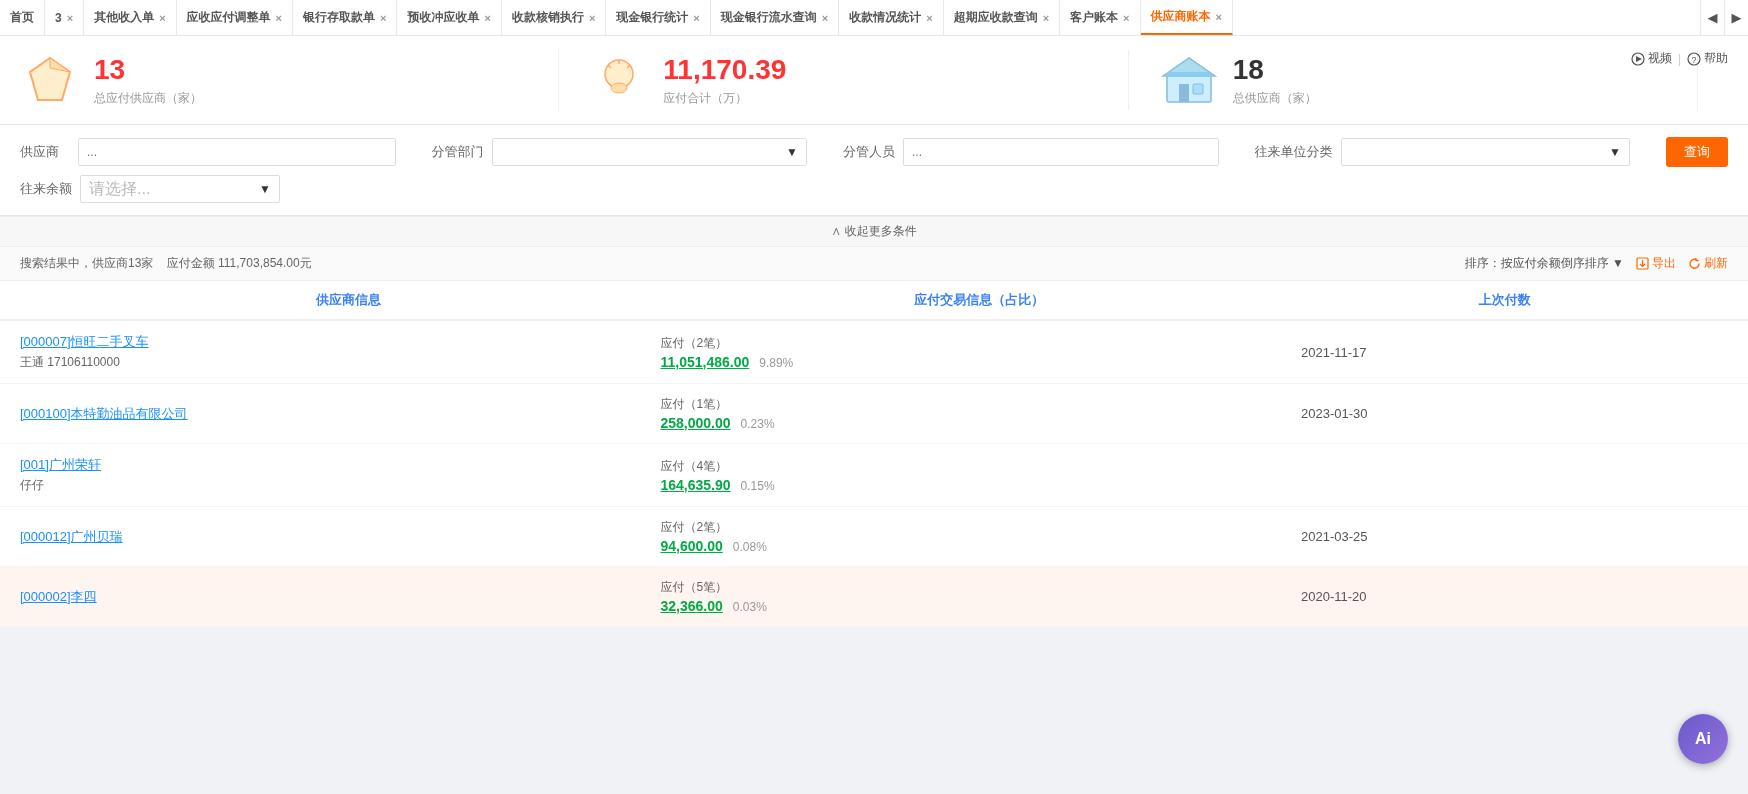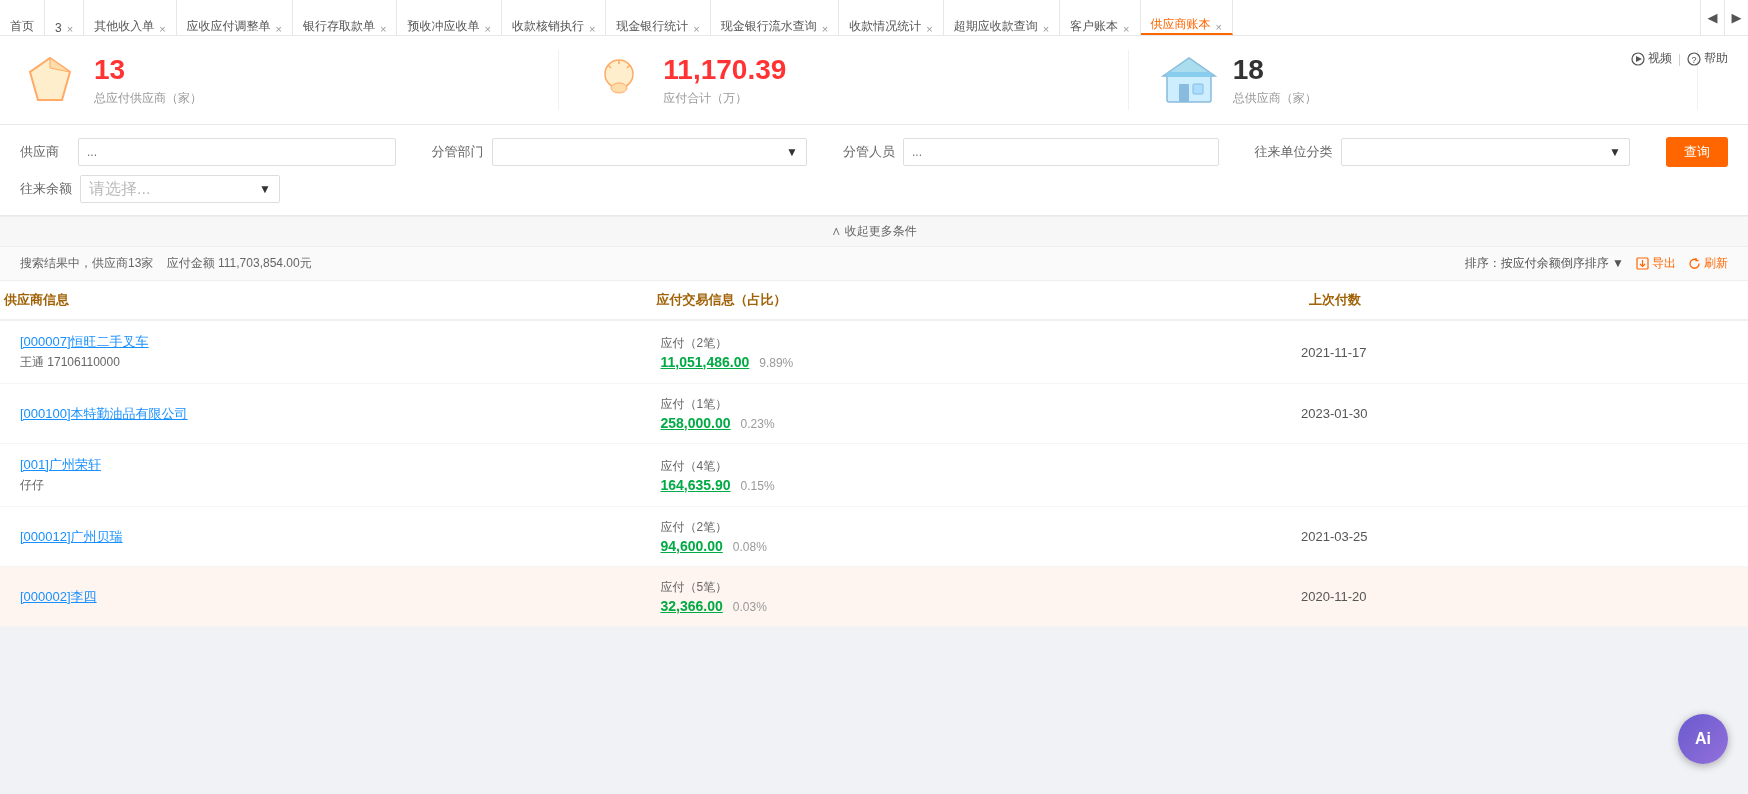--- a/index.html
+++ b/index.html
@@ -9,29 +9,30 @@
     .nav-bar {
       display: flex;
       align-items: center;
       background: #fff;
       border-bottom: 1px solid #e8e8e8;
       height: 36px;
       overflow: hidden;
     }
     .nav-item {
       display: flex;
-      align-items: flex-end;
+      align-items: center;
       padding: 0 10px;
       height: 100%;
       font-size: 12px;
       color: #555;
       border-right: 1px solid #e8e8e8;
       cursor: pointer;
       white-space: nowrap;
       flex-shrink: 0;
+      font-weight: bold;
     }
     .nav-item .close-btn {
       margin-left: 5px;
       color: #999;
       font-size: 11px;
     }
     .nav-item.active {
       color: #ff6600;
       border-bottom: 2px solid #ff6600;
     }
@@ -211,25 +212,26 @@
     }
 
     
     .main-table {
       background: #fff;
       margin: 0;
     }
     .table-header {
       display: grid;
       grid-template-columns: 3fr 3fr 2fr;
-      padding: 10px 4px;
+      padding: 10px 33px;
       border-bottom: 2px solid #f0f0f0;
       font-size: 13px;
-      color: #a16207;
+      color: #3b82f6;
       font-weight: bold;
+      text-align: center;
     }
     .table-row {
       display: grid;
       grid-template-columns: 3fr 3fr 2fr;
       padding: 12px 20px;
       border-bottom: 1px solid #f5f5f5;
       align-items: center;
       min-height: 60px;
     }
     .table-row.highlighted { background: #fff5f0; }

